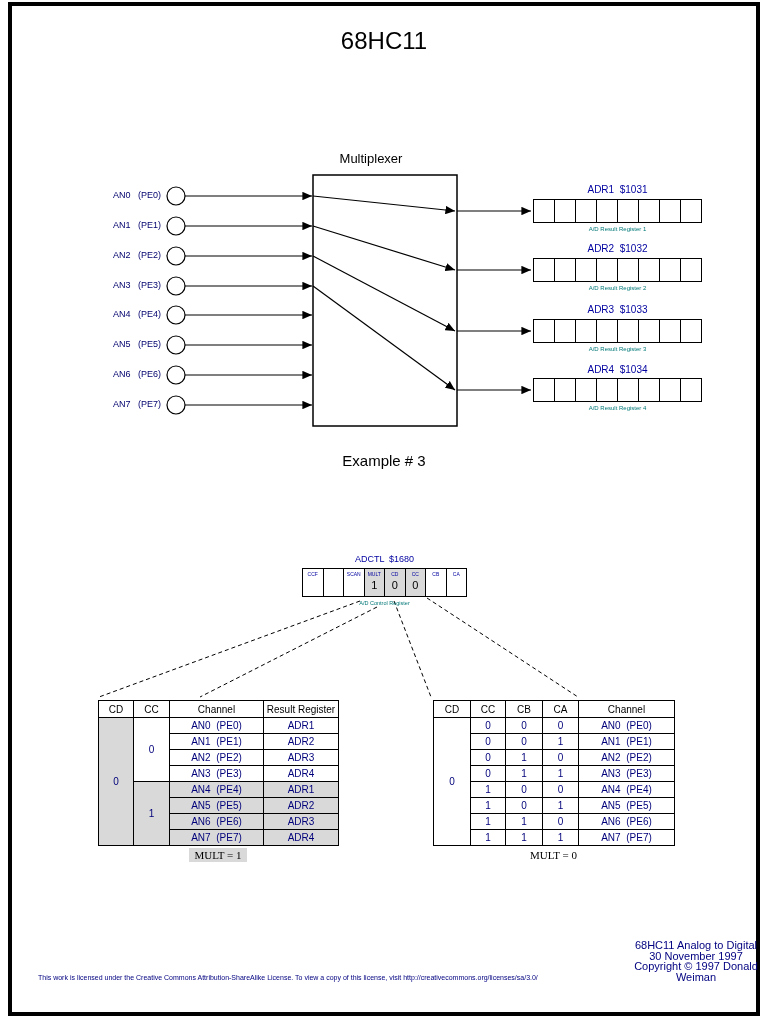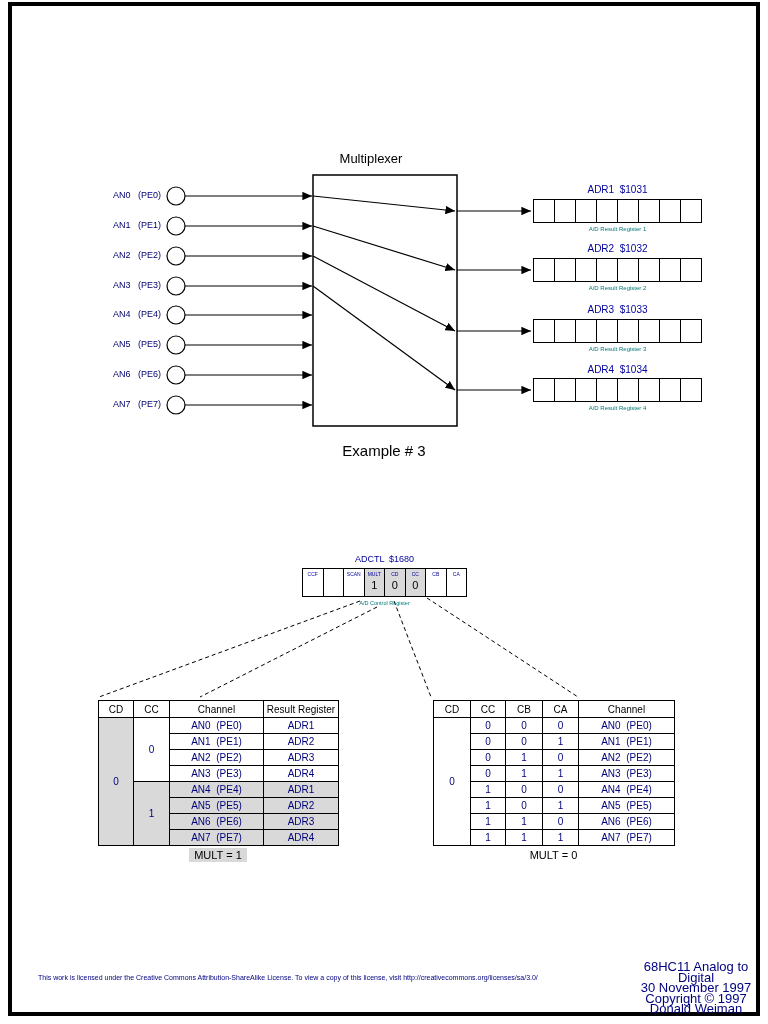--- a/index.html
+++ b/index.html
@@ -16,42 +16,42 @@
   .title-block { left:0; top:26px; width:768px; text-align:center; font-size:24px; line-height:30px; color:#000; }
   .mux-label { left:299px; top:151px; width:144px; text-align:center; font-size:13px; }
   .in-label { font-size:9px; height:12px; color:#00006e; }
 
   .reg-title { left:533px; width:169px; text-align:center; font-size:10px; color:#0000a0; }
   .reg-box { left:533px; width:169px; height:24px; border:1px solid #000; display:flex; background:#fff; }
   .reg-cell { flex:1; border-right:1px solid #000; }
   .reg-cell:last-child { border-right:none; }
   .reg-caption { left:533px; width:169px; text-align:center; font-size:6px; color:#077; }
 
-  .example-label { left:0; top:442px; width:768px; text-align:center; font-size:15px; }
+  .example-label { left:0; top:452px; width:768px; text-align:center; font-size:15px; }
 
   .adctl-title { left:302px; top:554px; width:165px; text-align:center; font-size:9px; color:#0000a0; }
   .adctl-box { left:302px; top:568px; width:165px; height:29px; border:1px solid #000; display:flex; background:#fff; }
   .adctl-cell { flex:1; border-right:1px solid #000; display:flex; flex-direction:column; align-items:center; }
   .adctl-cell:last-child { border-right:none; }
   .adctl-cell.shade { background:#d9d9d9; }
   .bit-label { font-size:5px; line-height:8px; color:#0000a0; margin-top:1px; }
   .bit-value { font-size:11px; line-height:14px; color:#000; }
   .adctl-caption { left:302px; top:600px; width:165px; text-align:center; font-size:5.5px; color:#077; }
 
   table.map { border-collapse:collapse; position:absolute; font-size:10px; background:#fff; }
   table.map th, table.map td { border:1px solid #000; text-align:center; padding:0; font-weight:normal; color:#00007a; }
   table.map th { height:17px; color:#000; }
   table.map td { height:16px; }
   td.shade { background:#d9d9d9; }
   .mult-caption { top:848px; text-align:center; font-size:11px; }
-  .mult-caption .tag { display:inline-block; padding:1px 5px; }
+  .mult-caption .tag { display:inline-block; padding:1px 5px;font-family:Liberation Serif, serif; }
   .mult-caption .tag.shade { background:#d9d9d9; }
 
   .footer-license { left:38px; top:974px; font-size:7px; color:#000080; }
-  .footer-credit { left:628px; top:962px; width:136px; text-align:center; font-size:13px; line-height:10.5px; color:#000080; }
+  .footer-credit { left:628px; top:940px; width:136px; text-align:center; font-size:11px; line-height:10.5px; color:#000080; }
 </style>
 </head>
 <body>
 
 <div class="page">
   <div class="frame"></div>
 
   <svg class="wires" width="768" height="1024" viewBox="0 0 768 1024">
     <defs>
       <marker id="arrow" markerWidth="9" markerHeight="7" refX="8" refY="3.5" orient="auto">
@@ -92,20 +92,21 @@
 
     <g stroke="#000" stroke-width="1" stroke-dasharray="4 3" fill="none">
       <line x1="360" y1="601" x2="99" y2="697"></line>
       <line x1="377" y1="607" x2="200" y2="697"></line>
       <line x1="394" y1="601" x2="431" y2="697"></line>
       <line x1="427" y1="598" x2="578" y2="697"></line>
     </g>
   </svg>
 
   <div class="abs title-block">
+    <div>68HC11</div>
   </div>
 
   <div class="abs mux-label">Multiplexer</div>
 
   <div class="abs in-label pre" style="left:113px; top:190px;">AN0   (PE0)</div>
   <div class="abs in-label pre" style="left:113px; top:220px;">AN1   (PE1)</div>
   <div class="abs in-label pre" style="left:113px; top:250px;">AN2   (PE2)</div>
   <div class="abs in-label pre" style="left:113px; top:280px;">AN3   (PE3)</div>
   <div class="abs in-label pre" style="left:113px; top:309px;">AN4   (PE4)</div>
   <div class="abs in-label pre" style="left:113px; top:339px;">AN5   (PE5)</div>

